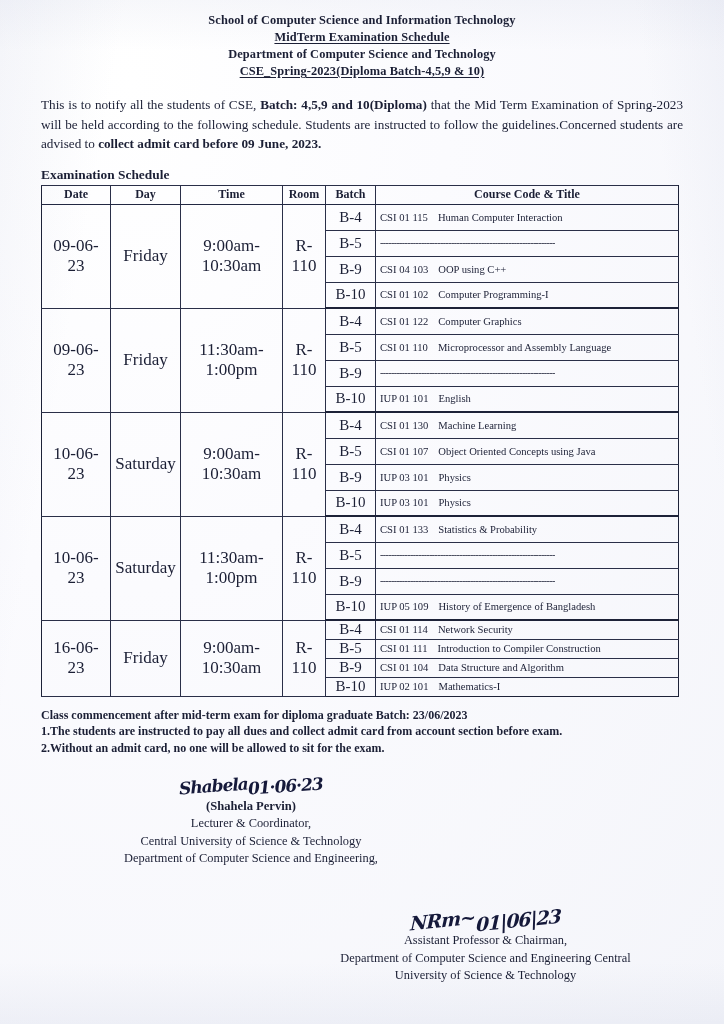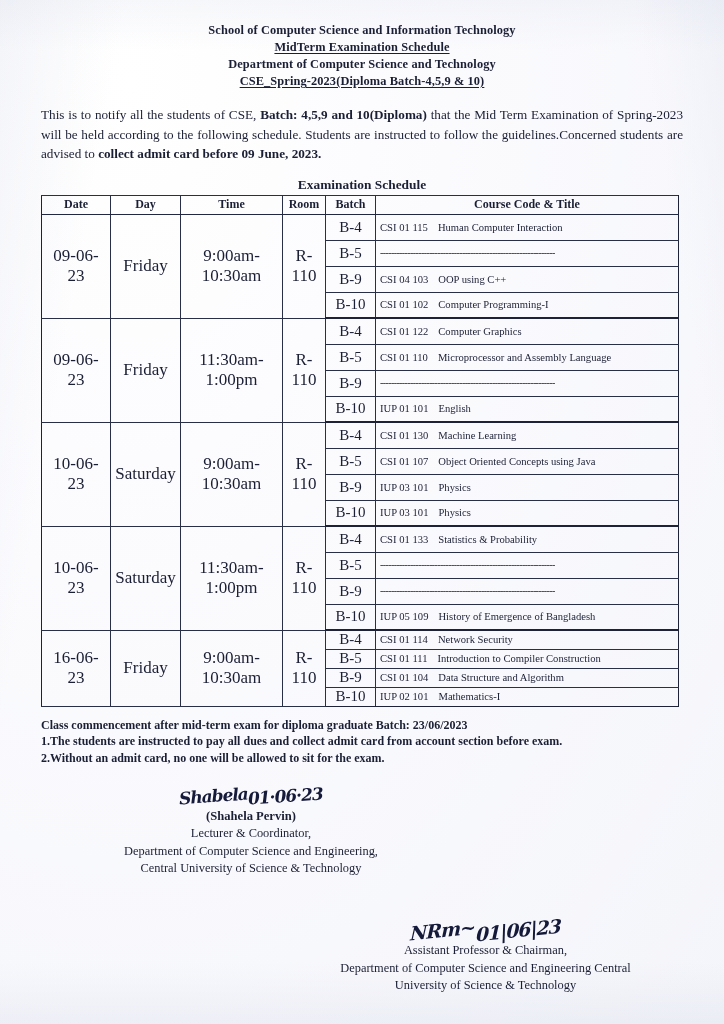--- a/index.html
+++ b/index.html
@@ -31,21 +31,21 @@
     pointer-events: none;
     background:
       linear-gradient(100deg, rgba(205,210,228,0.20) 0%, rgba(255,255,255,0) 14%),
       linear-gradient(260deg, rgba(200,206,226,0.16) 0%, rgba(255,255,255,0) 10%),
       linear-gradient(0deg, rgba(198,204,224,0.20) 0%, rgba(255,255,255,0) 6%),
       linear-gradient(180deg, rgba(198,204,224,0.14) 0%, rgba(255,255,255,0) 5%);
   }
   .content {
     position: relative;
     z-index: 2;
-    padding: 22px 41px 0 41px;
+    padding: 12px 41px 0 41px;
   }
 
   
   .header { text-align: center; }
   .header .line {
     font-weight: bold;
     font-size: 12.4px;
     line-height: 17px;
     letter-spacing: .1px;
   }
@@ -59,21 +59,21 @@
     margin-top: 15px;
     font-size: 13.2px;
     line-height: 19.5px;
     text-align: justify;
     text-justify: inter-word;
   }
   .intro b { font-weight: bold; }
 
   
   .tbl-title {
-    text-align: center;
+    text-align: left;
     font-weight: bold;
     font-size: 13.4px;
     margin: 6px 0 2px 0;
   }
 
   
   table.sched {
     width: 637px;
     border-collapse: collapse;
     table-layout: fixed;
@@ -313,22 +313,22 @@
       <span class="n">1.The students are instructed to pay all dues and collect admit card from account section before exam.</span>
       <span class="n">2.Without an admit card, no one will be allowed to sit for the exam.</span>
     </div>
 
     <div class="sig-left">
       <div>
         <span class="sig-scribble">Shabela</span><span class="sig-scribble">01·06·23</span>
       </div>
       <div class="sig-name">(Shahela Pervin)</div>
       <div>Lecturer &amp; Coordinator,</div>
+      <div>Central University of Science &amp; Technology</div>
       <div>Department of Computer Science and Engineering,</div>
-      <div>Central University of Science &amp; Technology</div>
     </div>
 
     <div class="sig-right">
       <div>
         <span class="sig-scribble r2">NRm~</span><span class="sig-scribble r2">01|06|23</span>
       </div>
       <div>Assistant Professor &amp; Chairman,</div>
       <div>Department of Computer Science and Engineering   Central</div>
       <div>University of Science &amp; Technology</div>
     </div>

